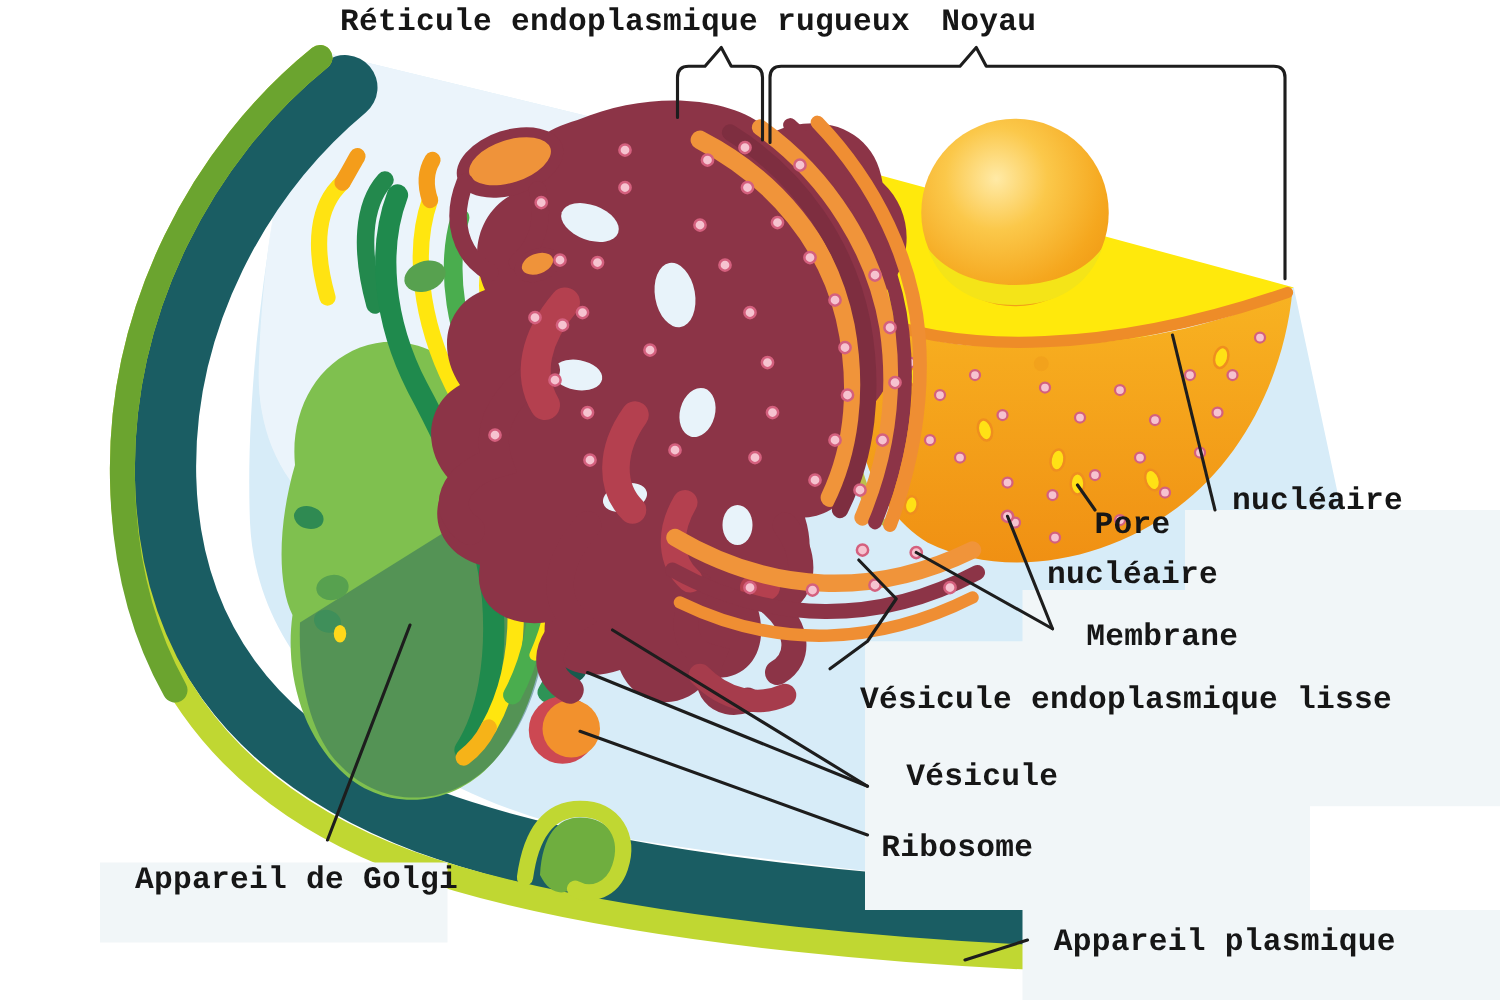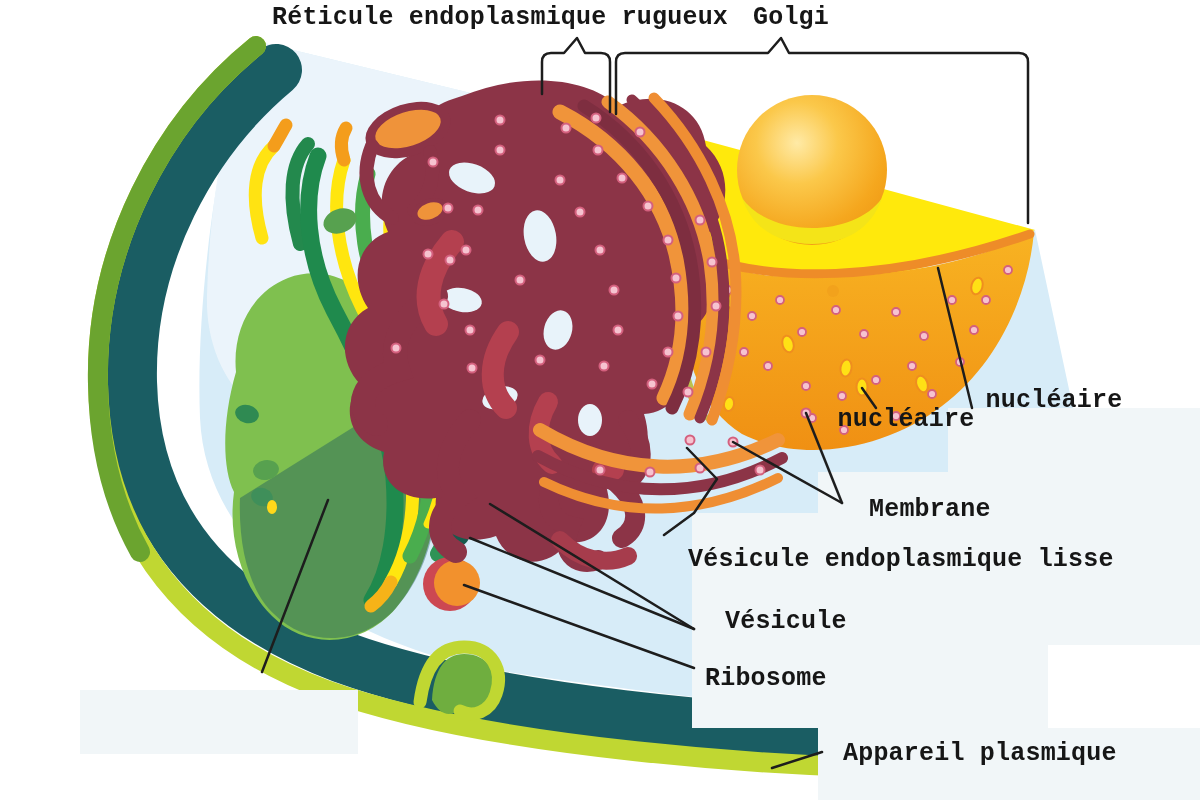--- a/index.html
+++ b/index.html
@@ -234,34 +234,36 @@
     <path d="M 862,388 L 876,408"></path>
     <path d="M 938,268 L 972,408"></path>
     <path d="M 772,768 L 822,752"></path>
     <path d="M 542,94 L 542,62 Q 542,53 551,53 L 564,53 L 577,38 L 585,53 L 601,53 Q 610,53 610,62 L 610,112"></path>
     <path d="M 616,114 L 616,62 Q 616,53 625,53 L 768,53 L 781,38 L 789,53 L 1019,53 Q 1028,53 1028,62 L 1028,223"></path>
   </g>
 </svg>
 
   <div class="lbl" style="left:272px;top:4px">Réticule endoplasmique rugueux</div>
 
-  <div class="lbl" style="left:753px;top:4px">Golgi</div>
+  <div class="lbl" style="left:753px;top:4px">Noyau</div>
 
   <div class="lbl two" style="left:1054px;top:381px">
     <span>nucléaire</span>
   </div>
 
   <div class="lbl two" style="left:906px;top:400px">
+    <span>Pore</span>
     <span>nucléaire</span>
   </div>
 
   <div class="lbl" style="left:869px;top:496px">Membrane</div>
 
   <div class="lbl" style="left:688px;top:546px">Vésicule endoplasmique lisse</div>
 
   <div class="lbl" style="left:725px;top:608px">Vésicule</div>
 
   <div class="lbl" style="left:705px;top:665px">Ribosome</div>
 
+  <div class="lbl" style="left:108px;top:690px">Appareil de Golgi</div>
 
   <div class="lbl" style="left:843px;top:740px">Appareil plasmique</div>
 
 </div>
 
 </body></html>

